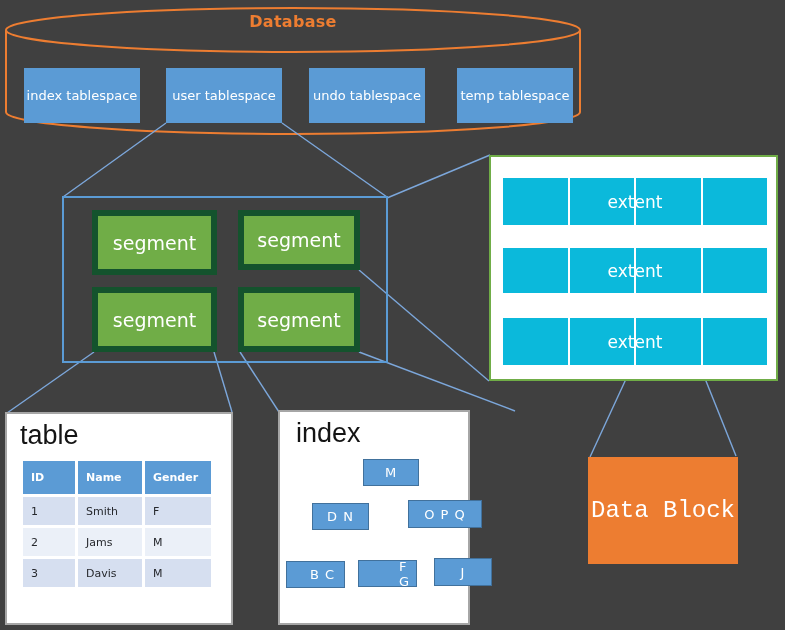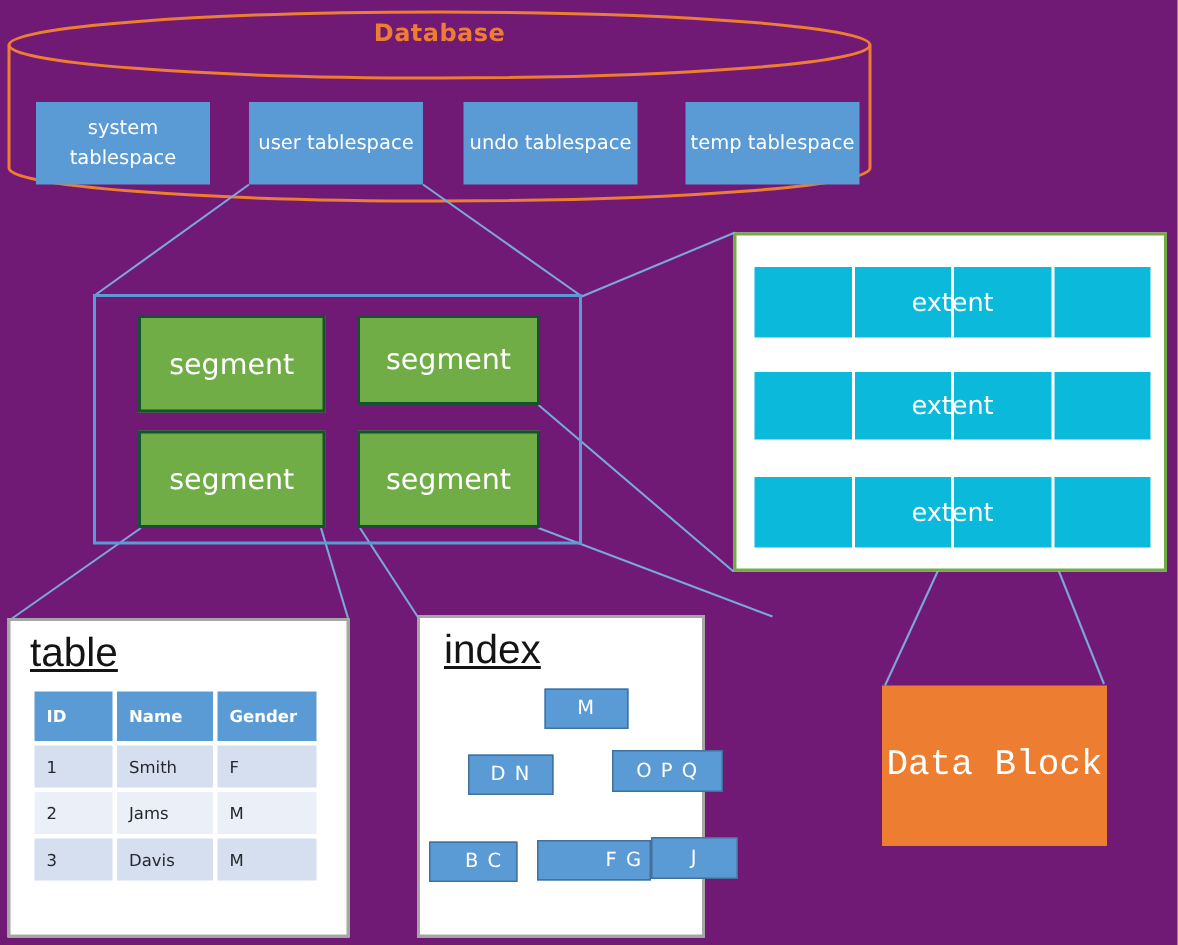--- a/index.html
+++ b/index.html
@@ -1,39 +1,39 @@
 <!DOCTYPE html>
 <html><head>
 <meta charset="utf-8">
 <style>
   html,body{margin:0;padding:0;background:#ffffff;}
   body{width:785px;height:630px;overflow:hidden;font-family:"DejaVu Sans",sans-serif;}
-  #stage{position:relative;width:785px;height:630px;background:#701a75;}
+  #stage{position:relative;width:785px;height:630px;background:#404040;}
   .abs{position:absolute;box-sizing:border-box;}
   #overlay{position:absolute;left:0;top:0;width:785px;height:630px;}
 
   .db-title{left:143px;top:12px;width:300px;text-align:center;
     font-size:16px;font-weight:bold;color:#ED7D31;letter-spacing:.3px;}
 
   .ts-box{top:68px;width:116px;height:55px;background:#5B9BD5;color:#fff;
     font-size:13px;line-height:1.5;display:flex;align-items:center;justify-content:center;
     text-align:center;padding:2px;}
 
   .seg-wrap{left:62px;top:196px;width:326px;height:167px;border:2px solid #5B9BD5;background:transparent;}
-  .seg{background:#70AD47;border:2px solid #14532d;color:#fff;font-size:19px;
+  .seg{background:#70AD47;border:6px solid #14532d;color:#fff;font-size:19px;
     display:flex;align-items:center;justify-content:center;}
 
   .ext-wrap{left:489px;top:155px;width:289px;height:226px;border:2px solid #70AD47;background:#fff;}
   .ext-row{left:503px;width:264px;display:flex;gap:2px;}
   .ext-cell{flex:1;background:#0BB9DB;}
   .ext-label{position:absolute;inset:0;display:flex;align-items:center;justify-content:center;
     color:#fff;font-size:17px;pointer-events:none;border-radius:15px;}
 
   .panel{background:#fff;border:2px solid #A6A6A6;}
-  .panel-title{font-family:"Liberation Sans",sans-serif;font-size:27px;color:#141414;line-height:1.2;text-decoration:underline;}
+  .panel-title{font-family:"Liberation Sans",sans-serif;font-size:27px;color:#141414;line-height:1.2;}
   #table-panel{left:5px;top:412px;width:228px;height:213px;}
   #table-panel .panel-title{margin:5px 0 0 13px;}
   #index-panel{left:278px;top:410px;width:192px;height:215px;}
   #index-panel .panel-title{margin:5px 0 0 16px;}
 
   table.data{border-collapse:separate;border-spacing:3px;margin:7px 0 0 13px;}
   table.data th{background:#5B9BD5;color:#fff;font-weight:bold;font-size:11px;
     text-align:left;padding:0 0 0 8px;height:33px;font-family:"DejaVu Sans",sans-serif;}
   table.data td{font-size:11px;color:#26282d;padding:0 0 0 8px;height:28px;}
   table.data .c1{width:44px;} table.data .c2{width:56px;} table.data .c3{width:58px;}
@@ -74,21 +74,21 @@
       <line x1="365" y1="487" x2="338" y2="503"></line>
       <line x1="418" y1="486" x2="443" y2="501"></line>
       <line x1="324" y1="531" x2="310" y2="561"></line>
       <line x1="330" y1="531" x2="389" y2="560"></line>
       <line x1="341" y1="531" x2="458" y2="559"></line>
     </g>
   </svg>
 
   <div class="abs db-title">Database</div>
 
-  <div class="abs ts-box" style="left:24px;">system tablespace</div>
+  <div class="abs ts-box" style="left:24px;">index tablespace</div>
   <div class="abs ts-box" style="left:166px;">user tablespace</div>
   <div class="abs ts-box" style="left:309px;">undo tablespace</div>
   <div class="abs ts-box" style="left:457px;">temp tablespace</div>
 
   <div class="abs seg-wrap"></div>
   <div class="abs seg" style="left:92px;top:210px;width:125px;height:65px;">segment</div>
   <div class="abs seg" style="left:238px;top:210px;width:122px;height:60px;">segment</div>
   <div class="abs seg" style="left:92px;top:287px;width:125px;height:65px;">segment</div>
   <div class="abs seg" style="left:238px;top:287px;width:122px;height:65px;">segment</div>
 
@@ -143,18 +143,18 @@
       </table>
   </div>
 
   <div class="abs panel" id="index-panel">
     <div class="panel-title">index</div>
   </div>
   <div class="abs node" style="left:363px;top:459px;width:56px;height:27px;">M</div>
   <div class="abs node" style="left:312px;top:503px;width:57px;height:27px;">D N</div>
   <div class="abs node" style="left:408px;top:500px;width:74px;height:28px;">O P Q</div>
   <div class="abs node" style="left:286px;top:561px;width:59px;height:27px;padding-left:14px;">B C</div>
-  <div class="abs node" style="left:358px;top:560px;width:76px;height:27px;padding-left:40px;">F G</div>
+  <div class="abs node" style="left:358px;top:560px;width:59px;height:27px;padding-left:40px;">F G</div>
   <div class="abs node" style="left:434px;top:558px;width:58px;height:28px;">J</div>
 
   <div class="abs" id="data-block">Data Block</div>
 
 </div>
 
 </body></html>

